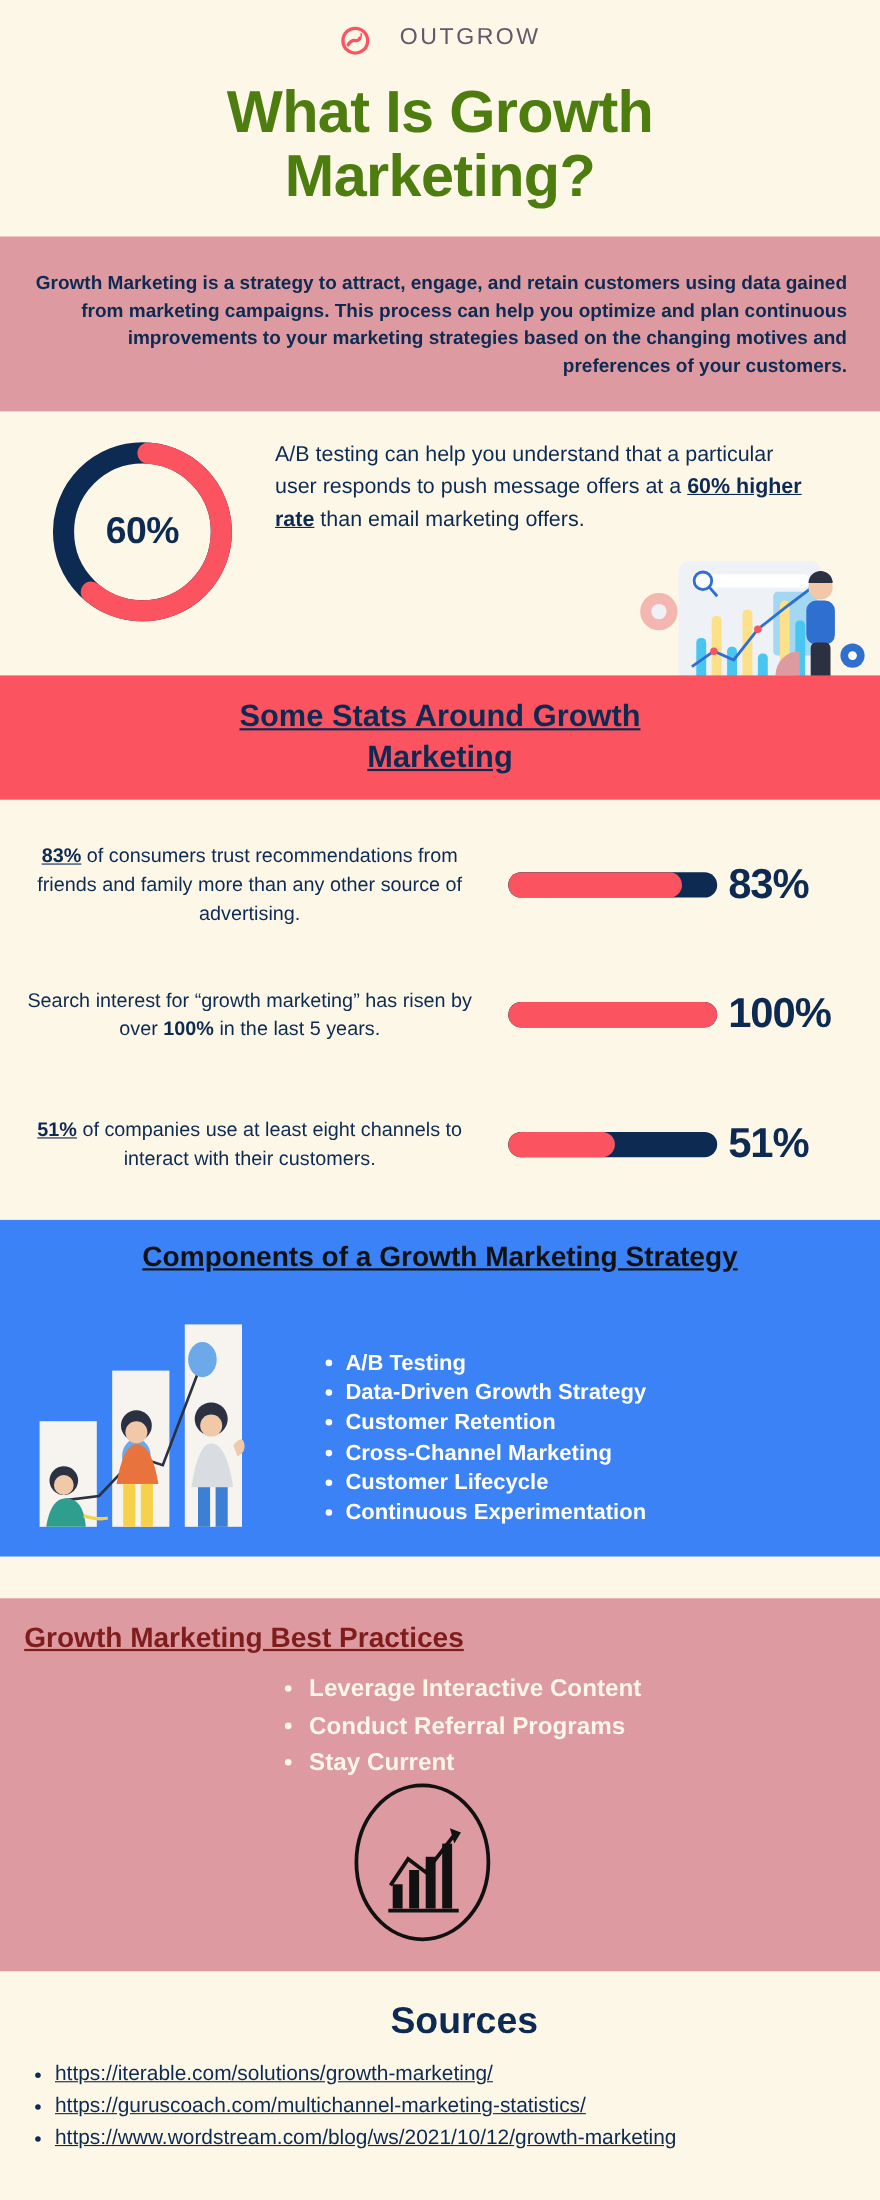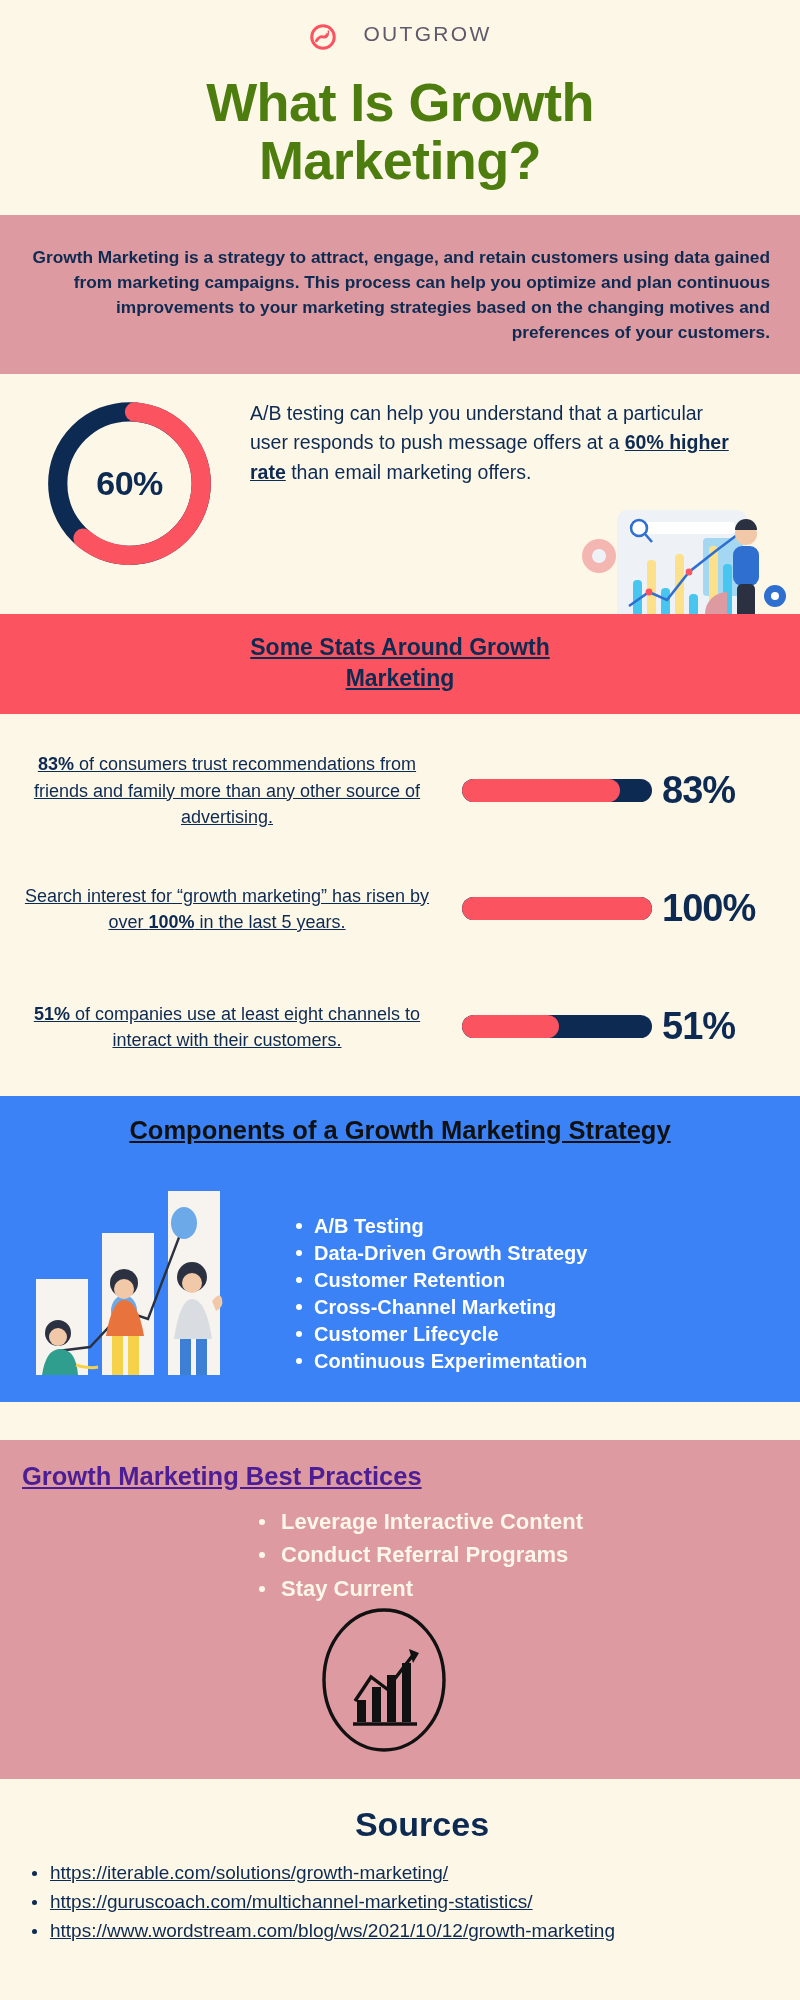--- a/index.html
+++ b/index.html
@@ -41,31 +41,31 @@
     position:absolute; left:250px; top:25px; width:480px;
     color:#0d2a52; font-size:19.5px; line-height:1.52; font-weight:400;
   }
   .ab-text b { font-weight:bold; text-decoration:underline; }
 
   .hero-illus { position:absolute; right:8px; top:128px; width:215px; height:165px; }
 
   
   .stats-band { background:#fb5360; padding:18px 0 20px; position:relative; }
   .stats-band-title {
-    color:#0d2a52; font-weight:bold; font-size:23px; line-height:1.35;
+    color:#0d2a52; font-weight:bold; font-size:28px; line-height:1.35;
     text-align:center; max-width:480px; margin:0 auto;
   }
   .stats-band-title span { text-decoration:underline; }
 
   
   .stat-rows { padding:18px 0 10px; }
   .stat-row { display:flex; align-items:center; min-height:118px; }
   .stat-copy {
     width:462px; padding:0 22px 0 14px; text-align:center;
-    color:#0d2a52; font-size:18px; line-height:1.45;text-decoration:underline;
+    color:#0d2a52; font-size:18px; line-height:1.45;
   }
   .stat-copy b { font-weight:bold; }
   .stat-copy u { font-weight:bold; text-decoration:underline; }
   .stat-meter { flex:1; display:flex; align-items:center; gap:10px; }
   .bar { width:190px; height:23px; border-radius:12px; background:#0d2a52; overflow:hidden; position:relative; }
   .bar > i { display:block; height:100%; background:#fb5360; border-radius:12px; }
   .bar-val { font-size:38px; font-weight:bold; color:#0d2a52; letter-spacing:-1px; }
 
   
   .comp-band { background:#3b82f6; padding:20px 0 26px; position:relative; }
@@ -83,21 +83,21 @@
   .comp-list li::before {
     content:""; position:absolute; left:4px; top:10px;
     width:6px; height:6px; border-radius:50%; background:#ffffff;
   }
 
   
   .spacer-cream { height:38px; background:#fdf7e7; }
 
   
   .bp-band { background:#dd9aa0; padding:22px 0 24px; }
-  .bp-title { color:#4c1d95; font-weight:bold; font-size:25.5px; padding-left:22px; }
+  .bp-title { color:#7f1d1d; font-weight:bold; font-size:25.5px; padding-left:22px; }
   .bp-title span { text-decoration:underline; }
   .bp-body { display:flex; align-items:center; margin-top:14px;flex-direction:column; }
   .bp-list { list-style:none; padding-left:38px; flex:1; }
   .bp-list li {
     color:#fdf7e7; font-weight:bold; font-size:22px; line-height:1.52;
     position:relative; padding-left:26px;
   }
   .bp-list li::before {
     content:""; position:absolute; left:4px; top:14px;
     width:6px; height:6px; border-radius:50%; background:#fdf7e7;

